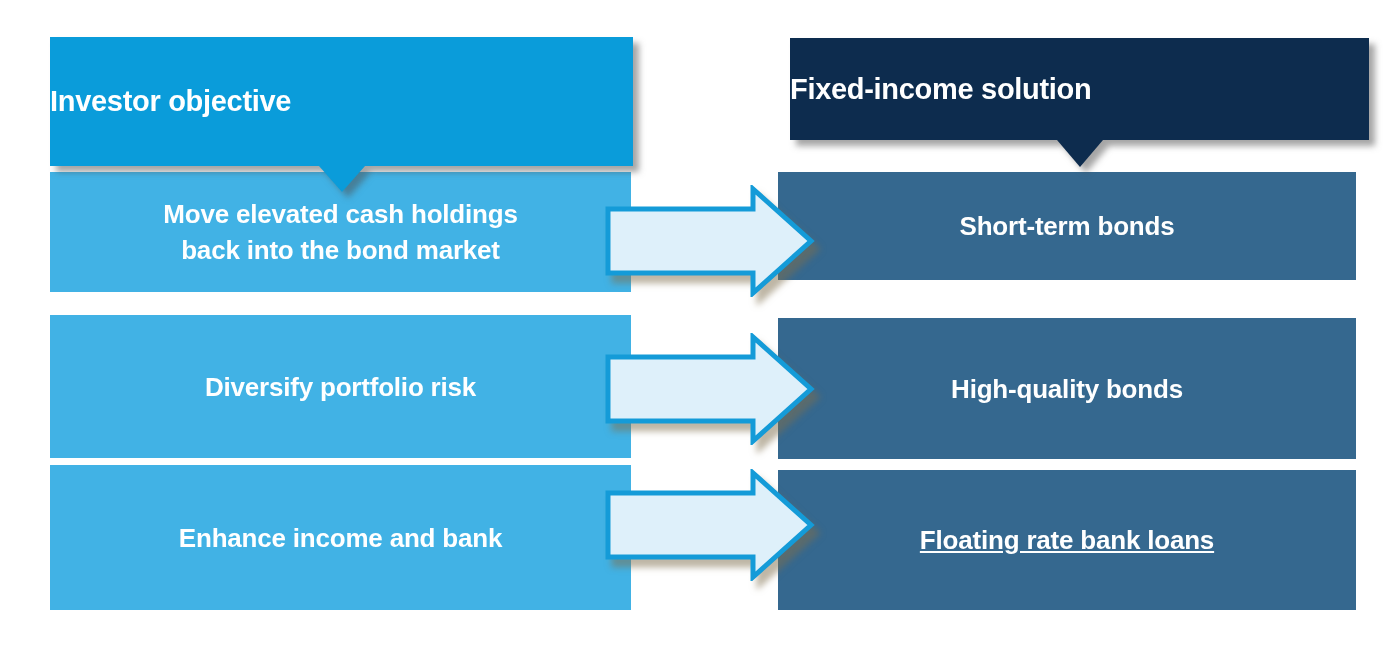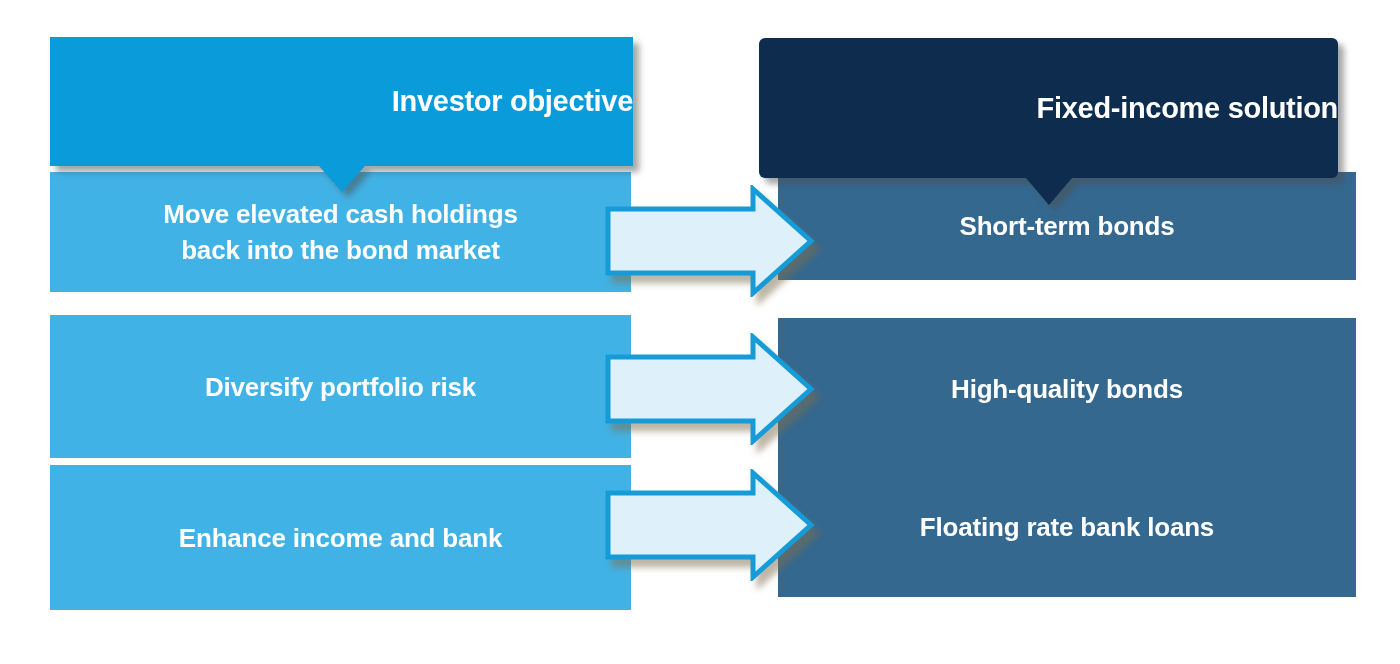--- a/index.html
+++ b/index.html
@@ -12,21 +12,21 @@
     position: relative;
     width: 1400px;
     height: 664px;
     background: var(--background, #ffffff);
     overflow: hidden;
   }
   .col-header {
     position: absolute;
     display: flex;
     align-items: center;
-    justify-content: flex-end;
+    justify-content: flex-start;
     color: var(--text, #ffffff);
     font-size: 29px;
     font-weight: bold;
     letter-spacing: -0.3px;
     z-index: 3;
     filter: drop-shadow(6px 6px 3px rgba(75, 75, 75, 0.5));
   }
   .col-header::after {
     content: "";
     position: absolute;
@@ -38,24 +38,23 @@
     border-left: 23px solid transparent;
     border-right: 23px solid transparent;
   }
   .left-header {
     left: 50px; top: 37px;
     width: 583px; height: 129px;
     background: var(--left-header-bg, #0a9cda);
   }
   .left-header::after { border-top: 26px solid var(--left-header-bg, #0a9cda); }
   .right-header {
-    left: 759px; top: 38px;
-    width: 579px; height: 140px;
+    left: 790px; top: 38px;
+    width: 579px; height: 102px;
     background: var(--right-header-bg, #0d2c4e);
-    border-radius: 6px;
   }
   .right-header::after { border-top: 27px solid var(--right-header-bg, #0d2c4e); }
 
   .row {
     position: absolute;
     display: flex;
     flex-direction: column;
     align-items: center;
     justify-content: center;
     color: var(--text, #ffffff);
@@ -67,21 +66,21 @@
     z-index: 1;
   }
   .row span { display: block; }
   .left-row  { left: 50px;  width: 581px; background: var(--left-row-bg, #41b2e5); }
   .right-row { left: 778px; width: 578px; background: var(--right-row-bg, #35688f); }
   .row-l1 { top: 172px; height: 120px; }
   .row-l2 { top: 315px; height: 143px; align-items: center; }
   .row-l3 { top: 465px; height: 145px; }
   .row-r1 { top: 172px; height: 108px; }
   .row-r2 { top: 318px; height: 141px; }
-  .row-r3 { top: 457px; height: 140px; }
+  .row-r3 { top: 470px; height: 140px; text-decoration: underline; }
 
   .arrow {
     position: absolute;
     left: 605px;
     width: 212px;
     height: 112px;
     z-index: 4;
     filter: drop-shadow(6px 8px 3px rgba(125, 110, 75, 0.5));
   }
   .arrow-1 { top: 185px; }

